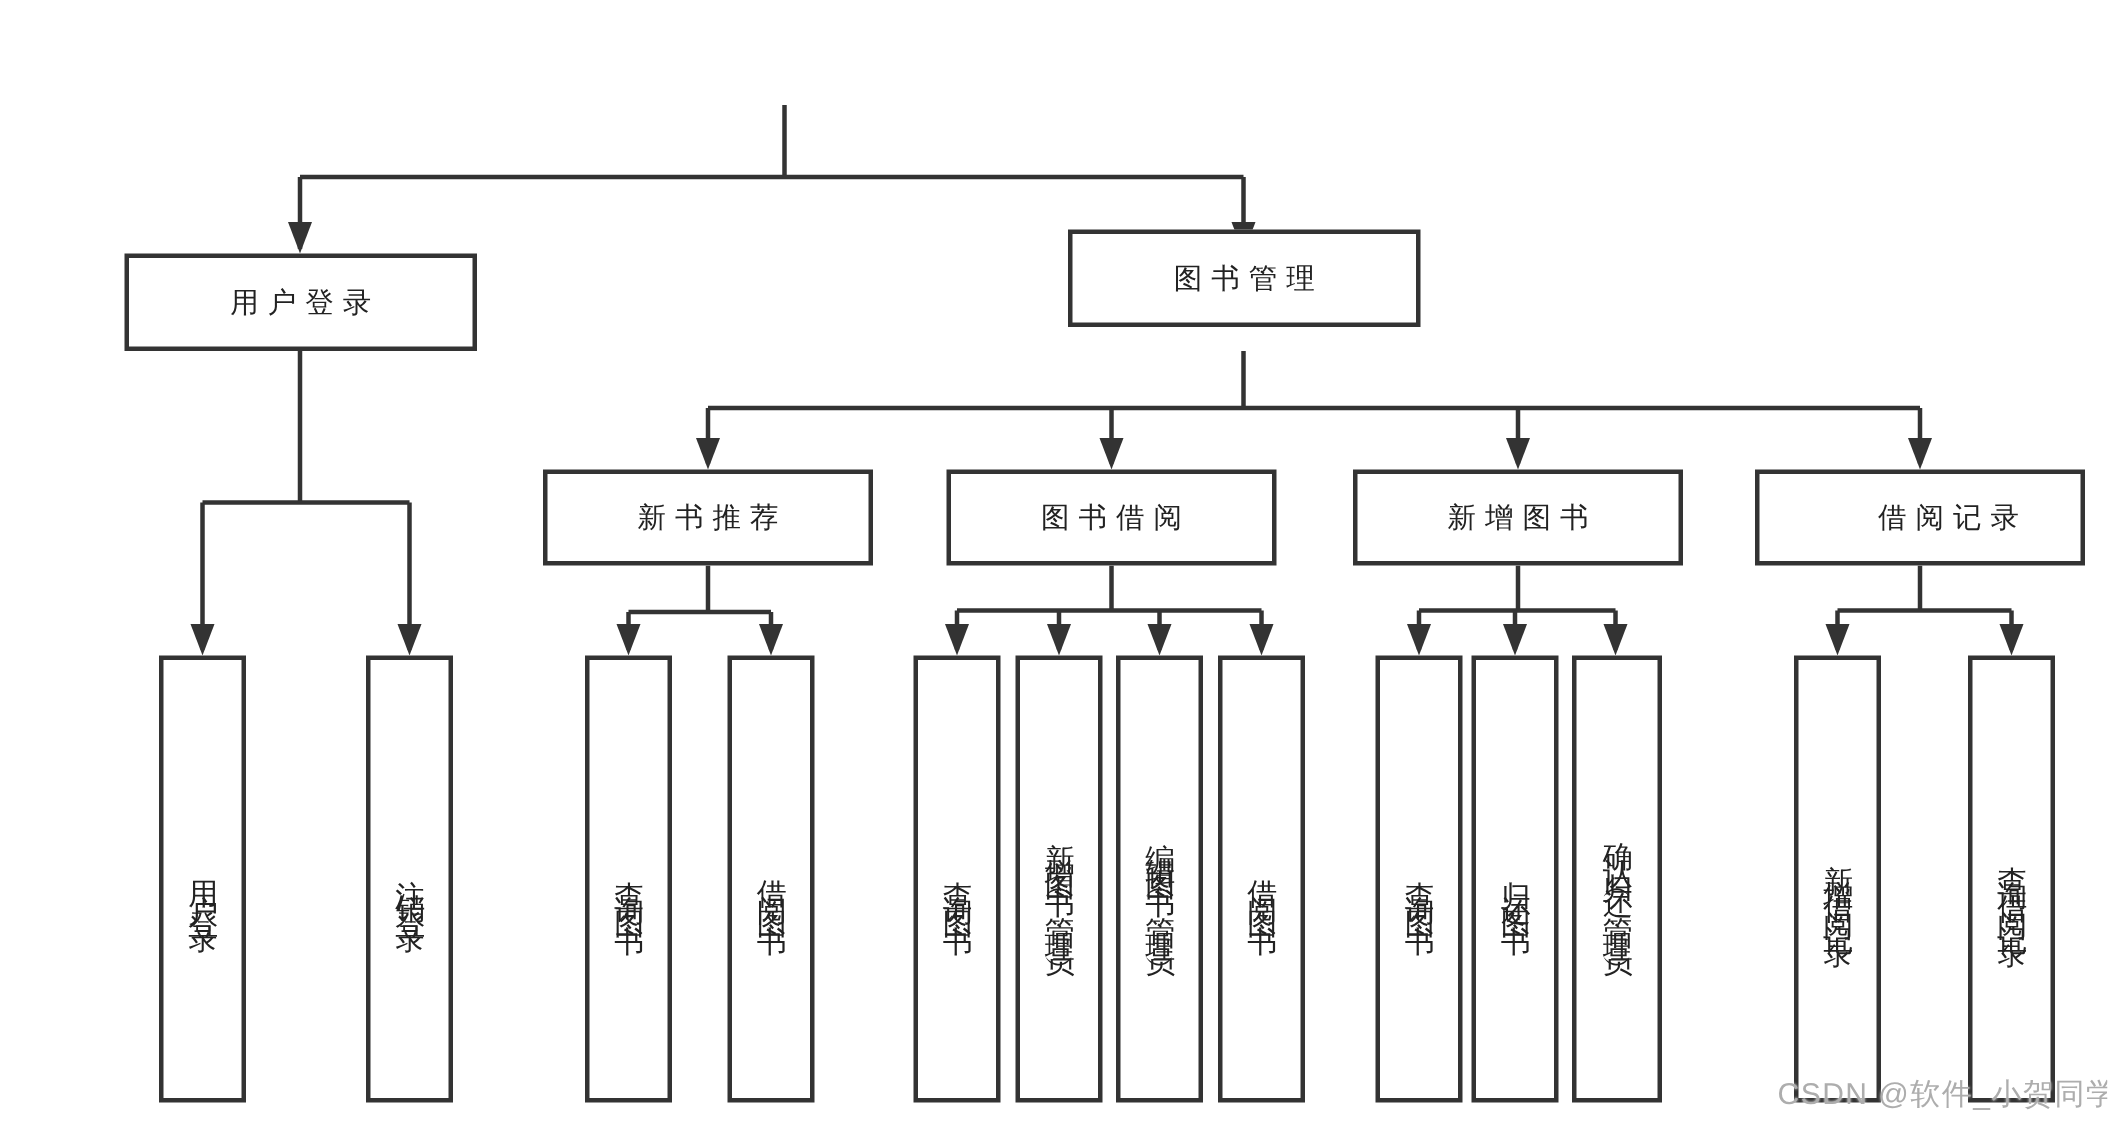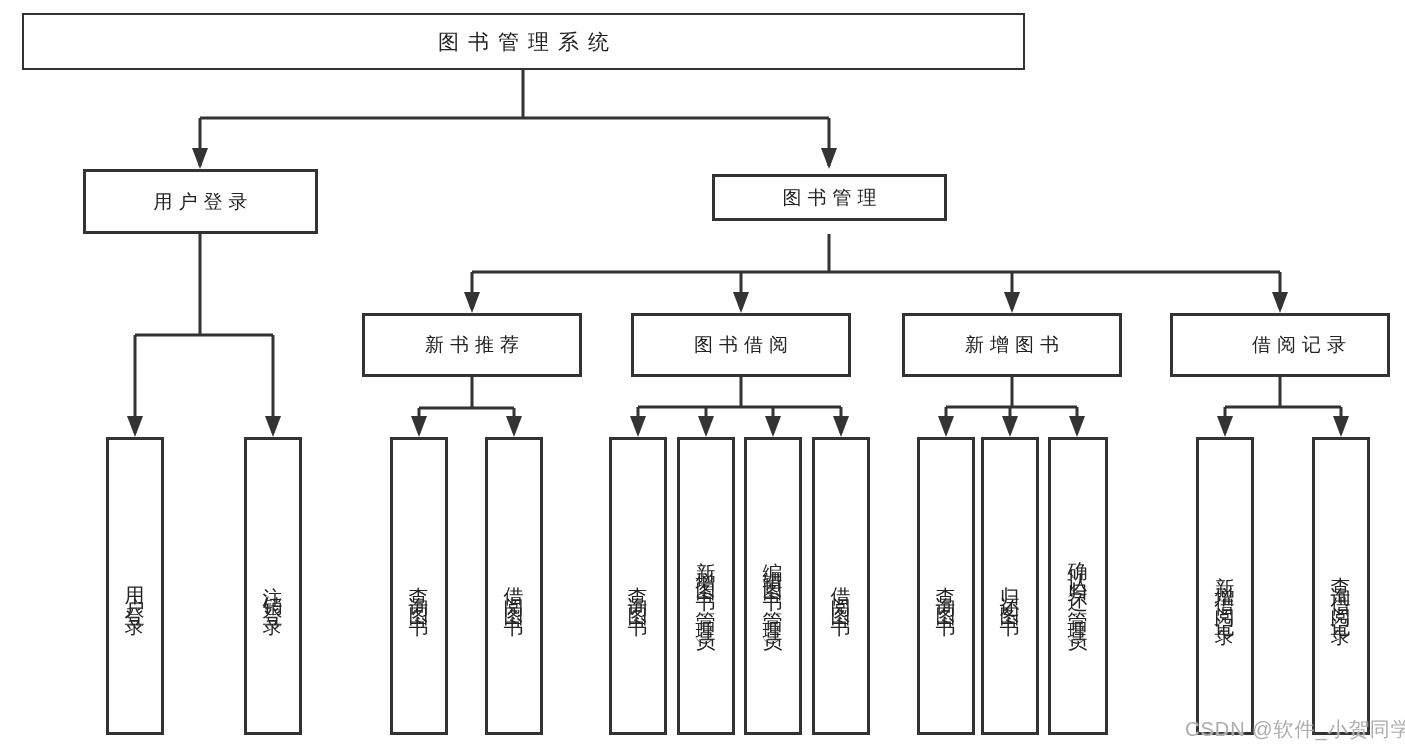--- a/index.html
+++ b/index.html
@@ -135,28 +135,25 @@
       <polygon points="765,416 781,416 773,437"></polygon>
       <polygon points="833,416 849,416 841,437"></polygon>
       <polygon points="938,416 954,416 946,437"></polygon>
       <polygon points="1002,416 1018,416 1010,437"></polygon>
       <polygon points="1069,416 1085,416 1077,437"></polygon>
       <polygon points="1217,416 1233,416 1225,437"></polygon>
       <polygon points="1333,416 1349,416 1341,437"></polygon>
     </g>
   </svg>
 
-  <div class="hbox root" style="left:22px; top:13px; width:1003px; height:57px;">
-    <span>图书管理系统</span>
-  </div>
 
   <div class="hbox" style="left:83px; top:169px; width:235px; height:65px;">
     <span>用户登录</span>
   </div>
-  <div class="hbox" style="left:712px; top:174px; width:235px; height:47px;">
+  <div class="hbox" style="left:712px; top:153px; width:235px; height:65px;">
     <span>图书管理</span>
   </div>
 
   <div class="hbox" style="left:631px; top:313px; width:220px; height:64px;">
     <span>图书借阅</span>
   </div>
   <div class="hbox" style="left:362px; top:313px; width:220px; height:64px;">
     <span>新书推荐</span>
   </div>
   <div class="hbox" style="left:902px; top:313px; width:220px; height:64px;">

